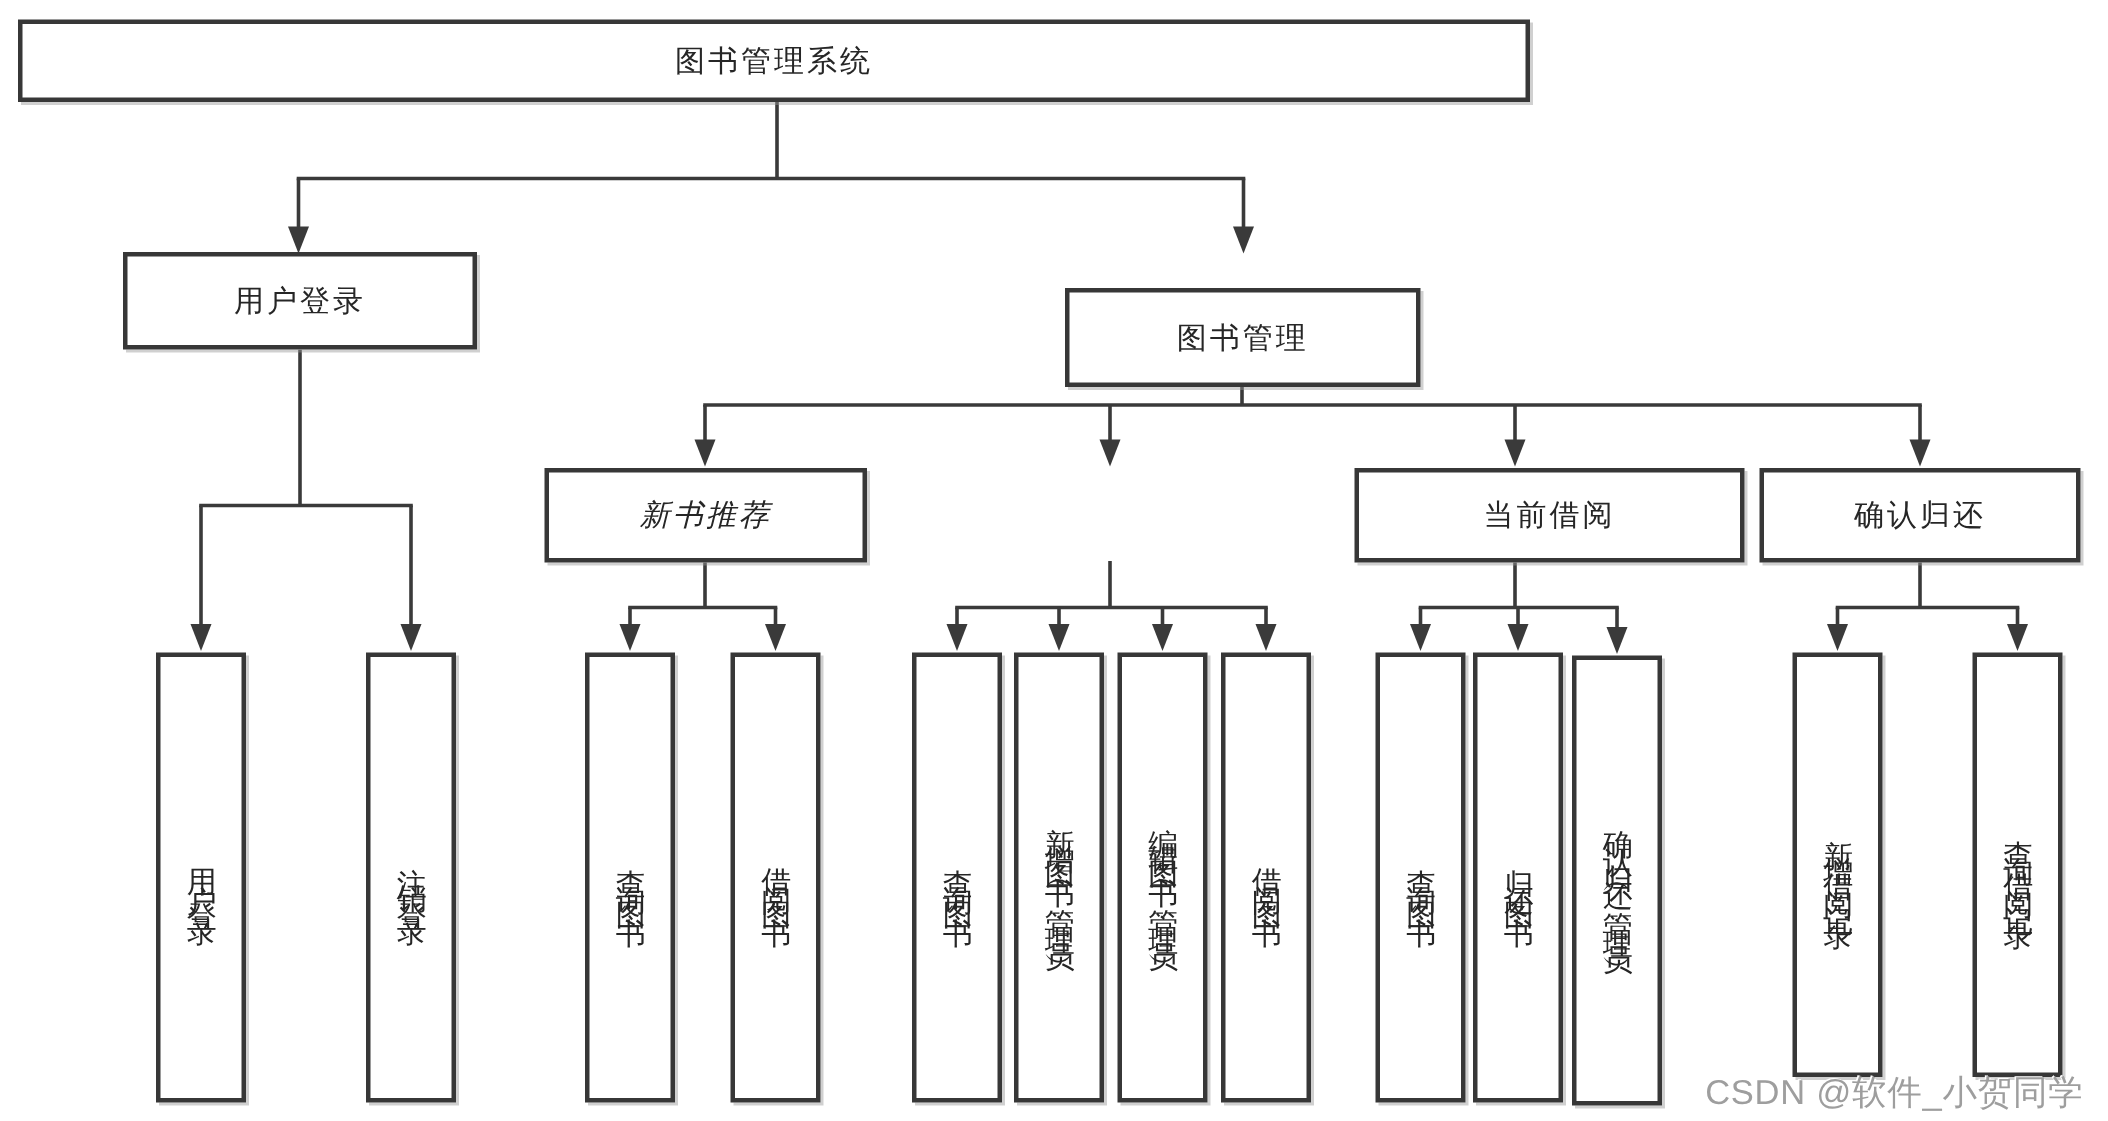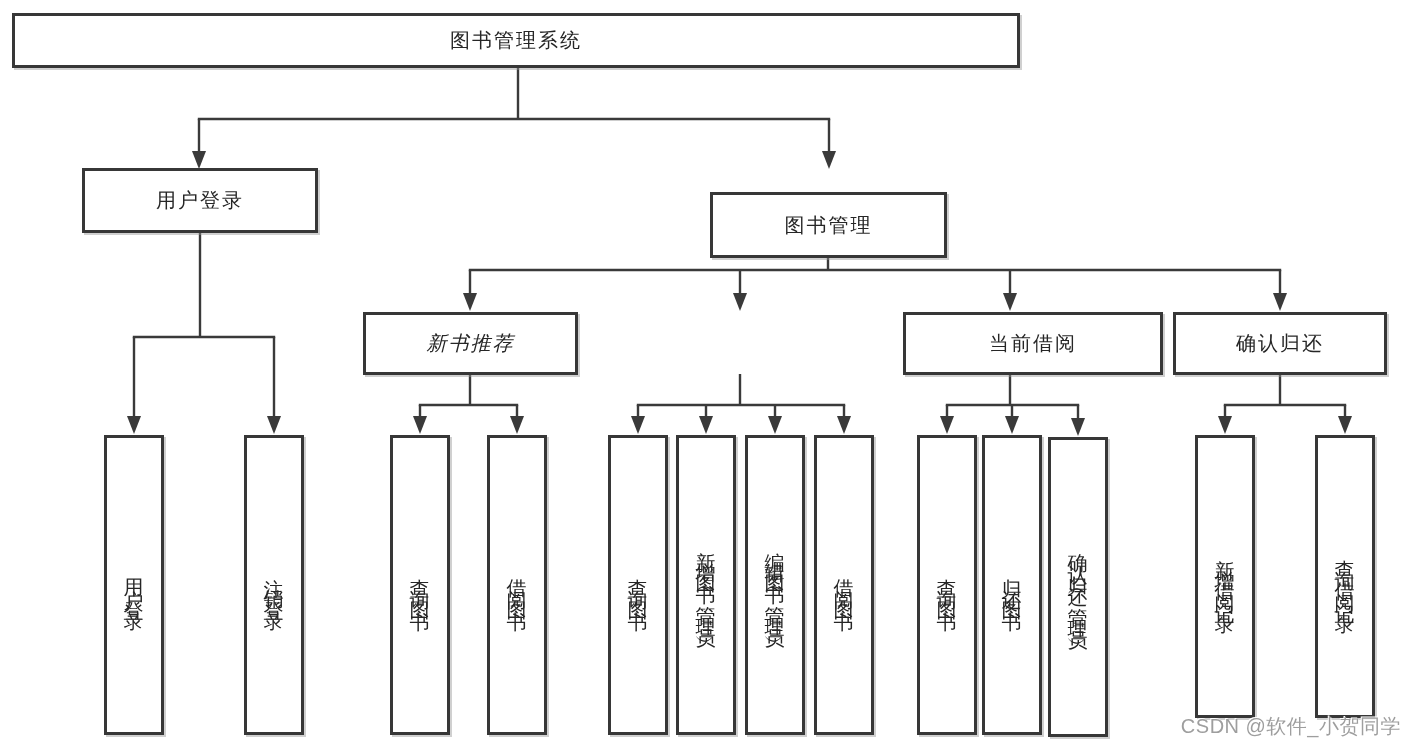--- a/index.html
+++ b/index.html
@@ -44,24 +44,24 @@
   }
   .node.leaf .label {
     writing-mode: vertical-rl;
     text-orientation: mixed;
     letter-spacing: 11px;
     line-height: 1;
     white-space: normal;
   }
   .watermark {
     position: absolute;
-    right: 4px;
+    right: 16px;
     top: 713px;
     z-index: 3;
-    font-size: 20px;
+    font-size: 23px;
     color: #9e9e9e;
     letter-spacing: 0.5px;
     text-shadow: 1px 1px 0 #ffffff, -1px -1px 0 #ffffff;
   }
 </style>
 </head>
 <body>
 
 <div class="stage">
 

